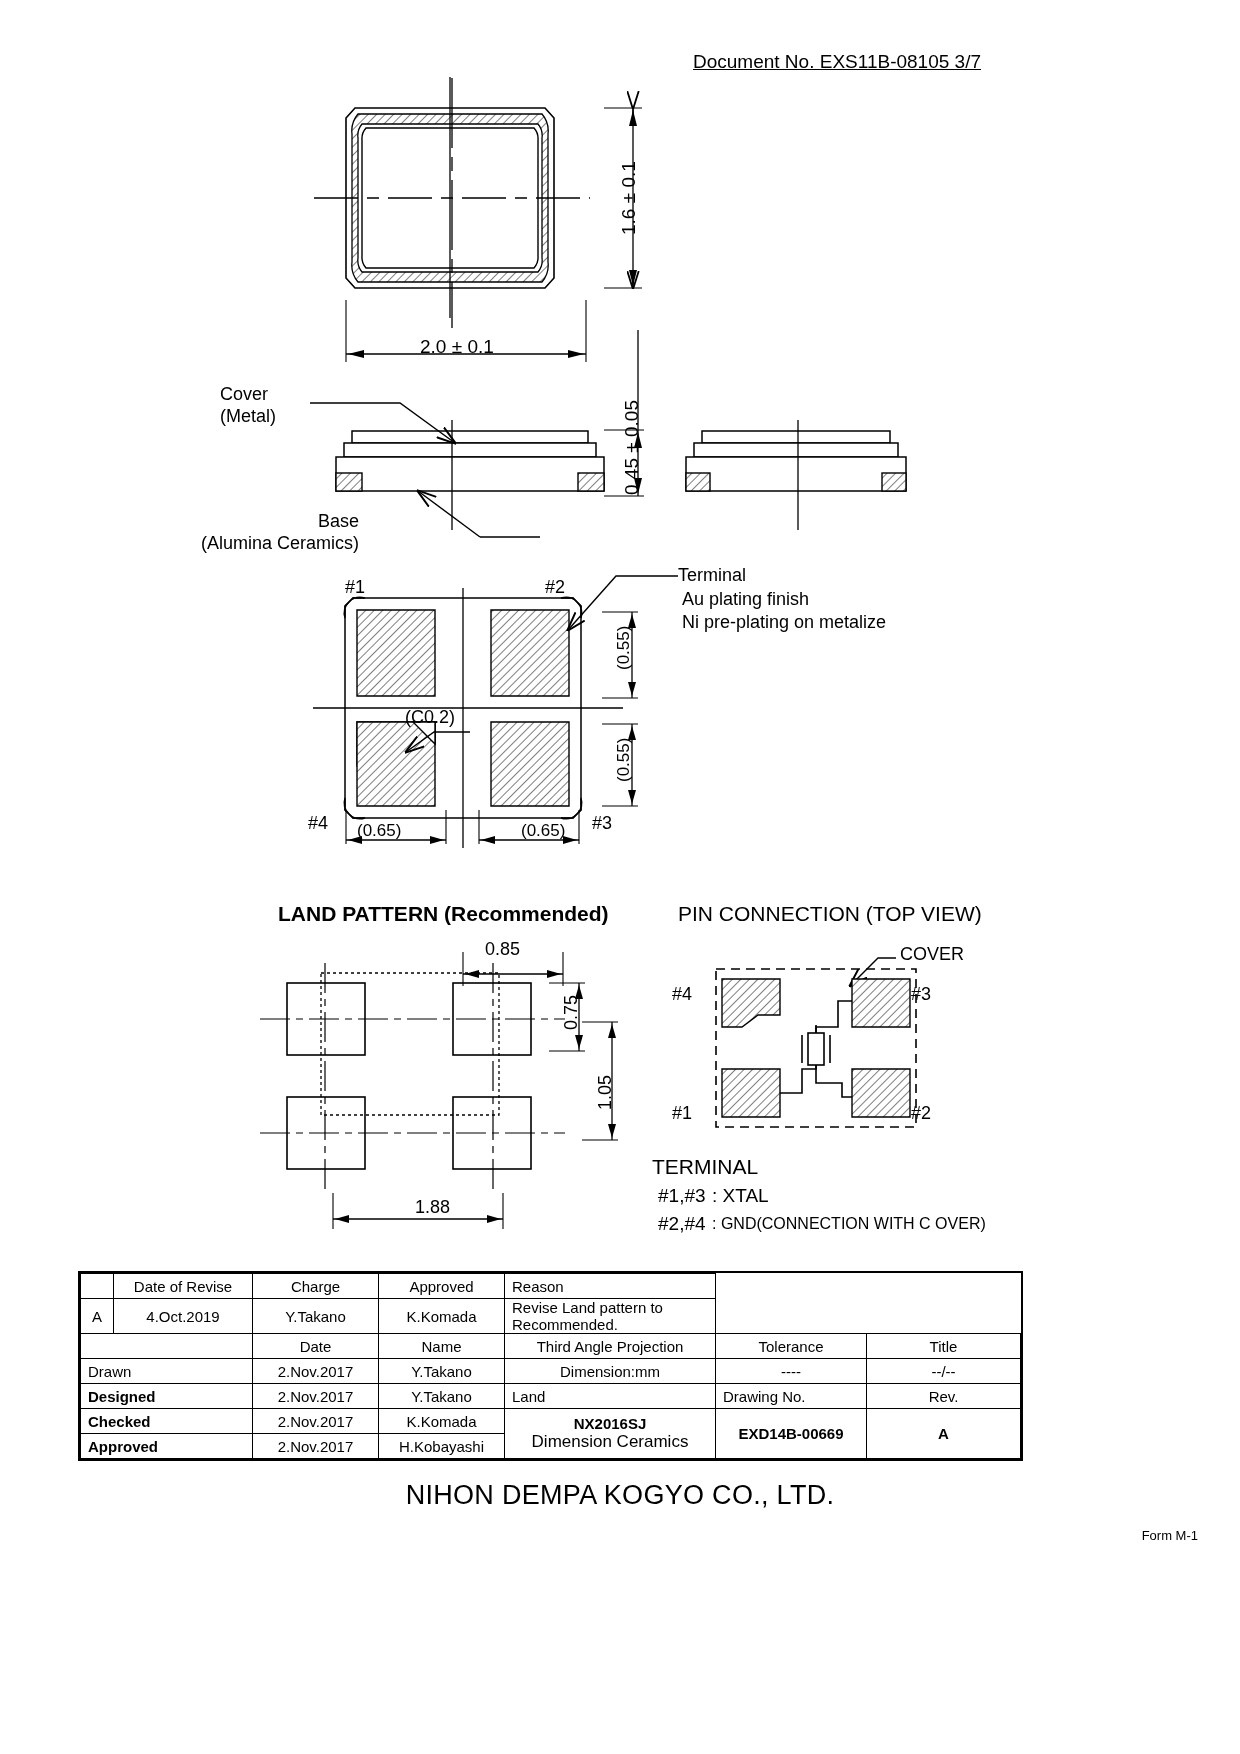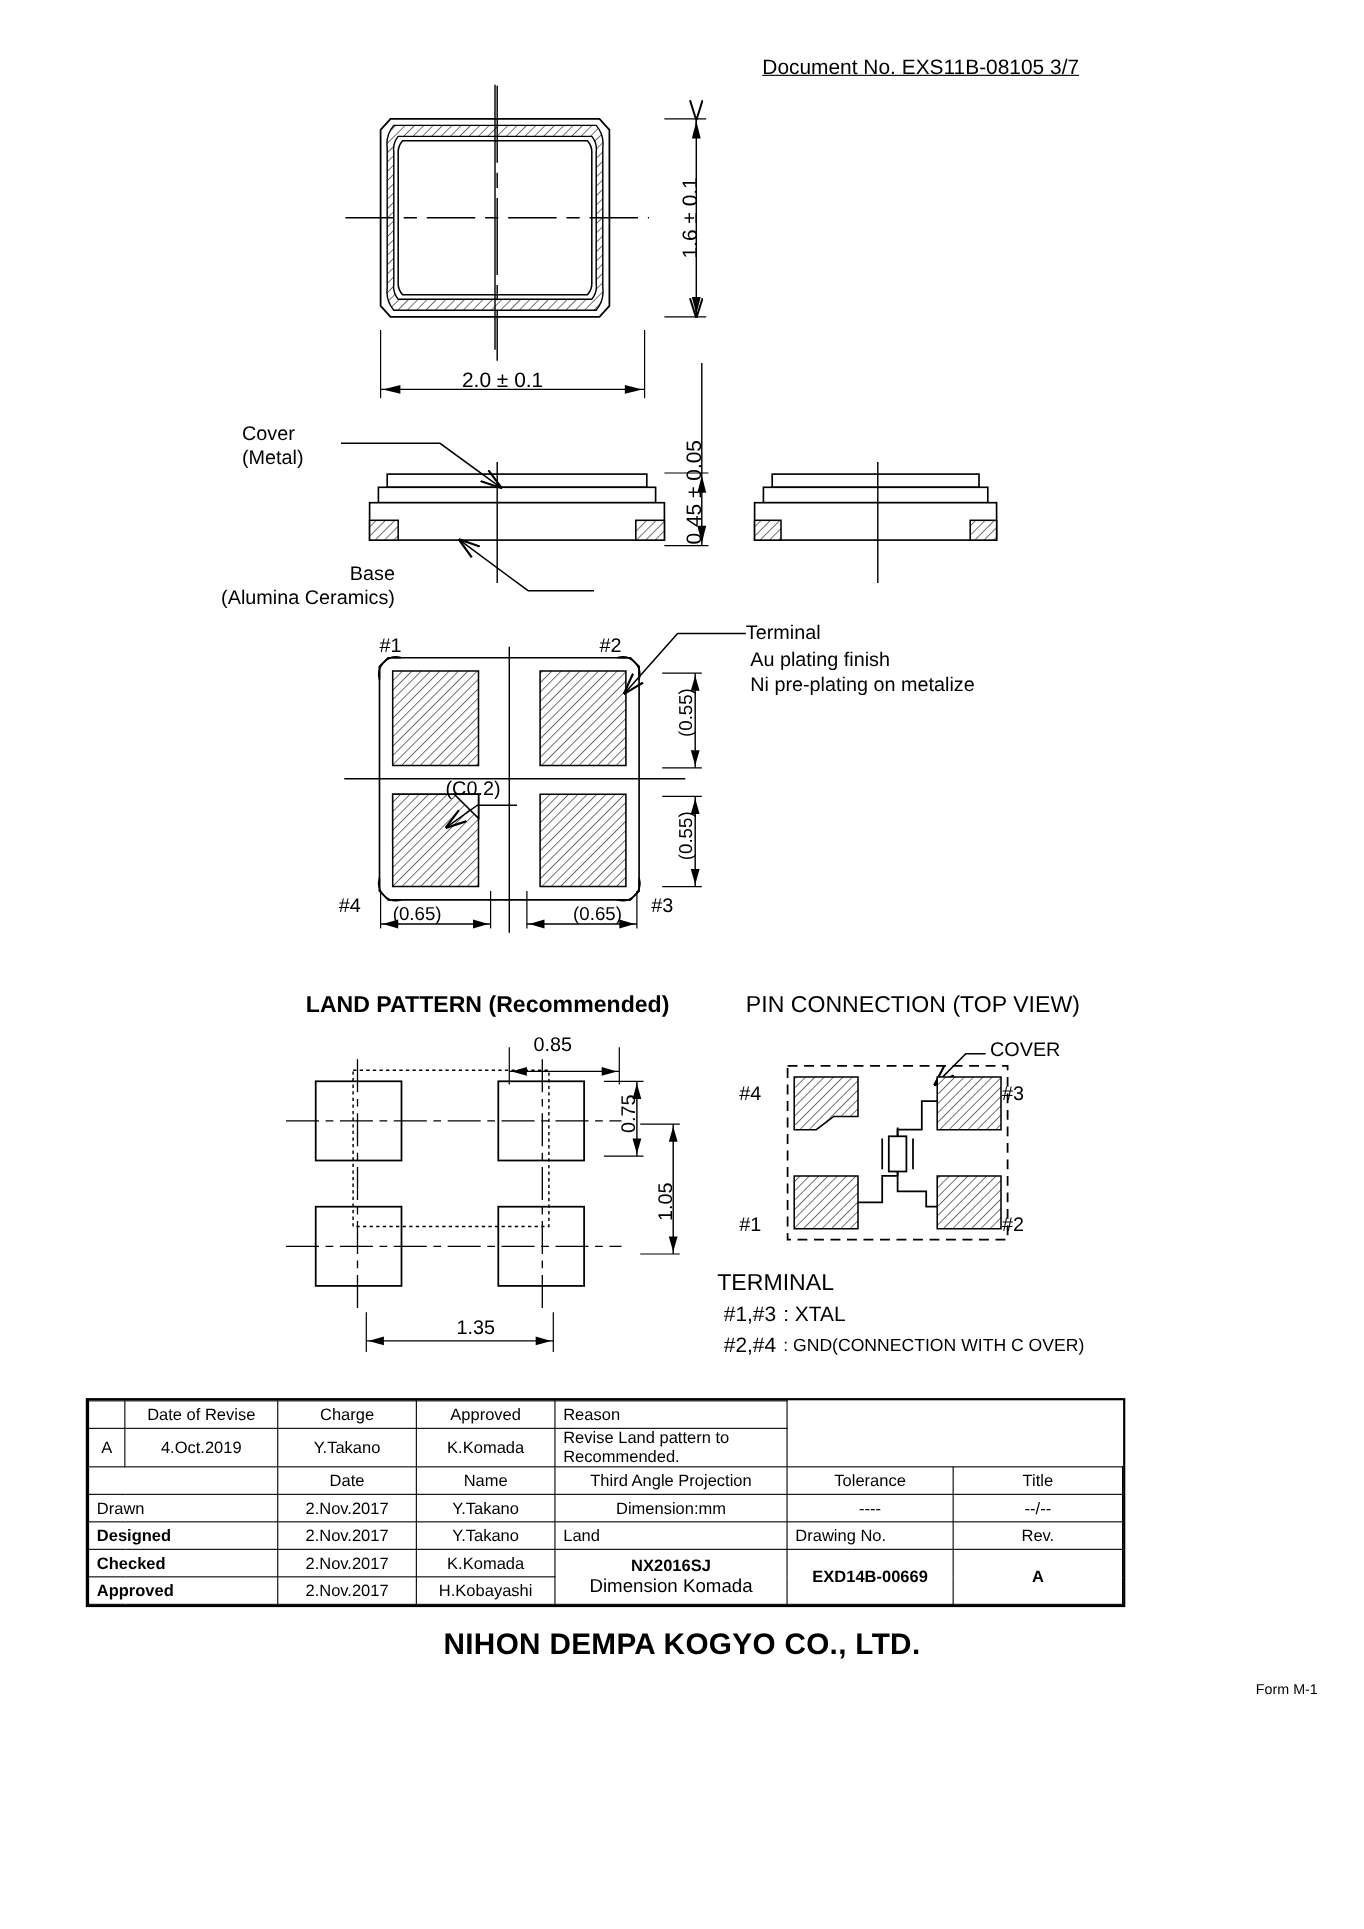--- a/index.html
+++ b/index.html
@@ -15,21 +15,21 @@
                border:2.5px solid #000;box-sizing:border-box;}
   #title-block table{border-collapse:collapse;width:100%;}
   #title-block td{border:1px solid #000;padding:0;height:24px;
                   font-size:15px;text-align:center;vertical-align:middle;}
   .tb-left{text-align:left !important;padding-left:7px !important;}
   .tb-bold{font-weight:bold;}
   .tb-sm{font-size:13.5px;}
   .tb-big{font-size:22px;font-weight:bold;}
   .tb-mid{font-size:17px;}
   #company{position:absolute;left:0;top:1480px;width:1240px;text-align:center;
-           font-size:27px;font-weight:bold;letter-spacing:0.3px;}
+           font-size:27px;font-weight:normal;letter-spacing:0.3px;}
   #form-m1{position:absolute;right:42px;top:1528px;font-size:13px;}
 </style>
 </head>
 <body>
 
 <div class="txt doc-no" style="left:693px;top:52px;">Document No. EXS11B-08105 3/7</div>
 
 <svg width="700" height="300" style="left:300px;top:80px;">
   <defs>
     <pattern id="hatchA" width="7" height="7" patternTransform="rotate(45)" patternUnits="userSpaceOnUse">
@@ -265,21 +265,21 @@
 </svg>
 <div class="txt" style="left:596px;top:1110px;font-size:18px;transform:rotate(-90deg);transform-origin:left top;">1.05</div>
 
 <svg width="240" height="50" style="left:325px;top:1193px;">
   <line x1="8" y1="0" x2="8" y2="36" stroke="#000" stroke-width="1.1"></line>
   <line x1="178" y1="0" x2="178" y2="36" stroke="#000" stroke-width="1.1"></line>
   <line x1="8" y1="26" x2="178" y2="26" stroke="#000" stroke-width="1.3"></line>
   <polygon points="10,26 24,22 24,30" fill="#000"></polygon>
   <polygon points="176,26 162,22 162,30" fill="#000"></polygon>
 </svg>
-<div class="txt" style="left:415px;top:1198px;font-size:18px;">1.35</div>
+<div class="txt" style="left:415px;top:1198px;font-size:18px;">1.88</div>
 
 <div class="txt" style="left:678px;top:903px;font-size:21px;">PIN CONNECTION (TOP   VIEW)</div>
 
 <div class="txt" style="left:672px;top:985px;font-size:18px;">#4</div>
 <div class="txt" style="left:911px;top:985px;font-size:18px;">#3</div>
 <div class="txt" style="left:672px;top:1104px;font-size:18px;">#1</div>
 <div class="txt" style="left:911px;top:1104px;font-size:18px;">#2</div>
 
 <div class="txt" style="left:900px;top:945px;font-size:18px;">COVER</div>
 <svg width="90" height="48" style="left:838px;top:952px;">
@@ -360,21 +360,21 @@
       <td class="tb-left" rowspan="1">Land</td>
       <td class="tb-left" rowspan="1">Drawing No.</td>
       <td rowspan="1">Rev.</td>
     </tr>
     <tr>
       <td colspan="2" class="tb-left tb-bold">Checked</td>
       <td class="tb-sm">2.Nov.2017</td>
       <td class="tb-sm">K.Komada</td>
       <td class="tb-big" rowspan="2">
         <div>NX2016SJ</div>
-        <div class="tb-mid" style="font-weight:normal;">Dimension Komada</div>
+        <div class="tb-mid" style="font-weight:normal;">Dimension Ceramics</div>
       </td>
       <td class="tb-mid" rowspan="2" style="font-weight:bold;">EXD14B-00669</td>
       <td rowspan="2" class="tb-mid" style="font-weight:bold;">A</td>
     </tr>
     <tr>
       <td colspan="2" class="tb-left tb-bold">Approved</td>
       <td class="tb-sm">2.Nov.2017</td>
       <td class="tb-sm">H.Kobayashi</td>
     </tr>
   </tbody>

